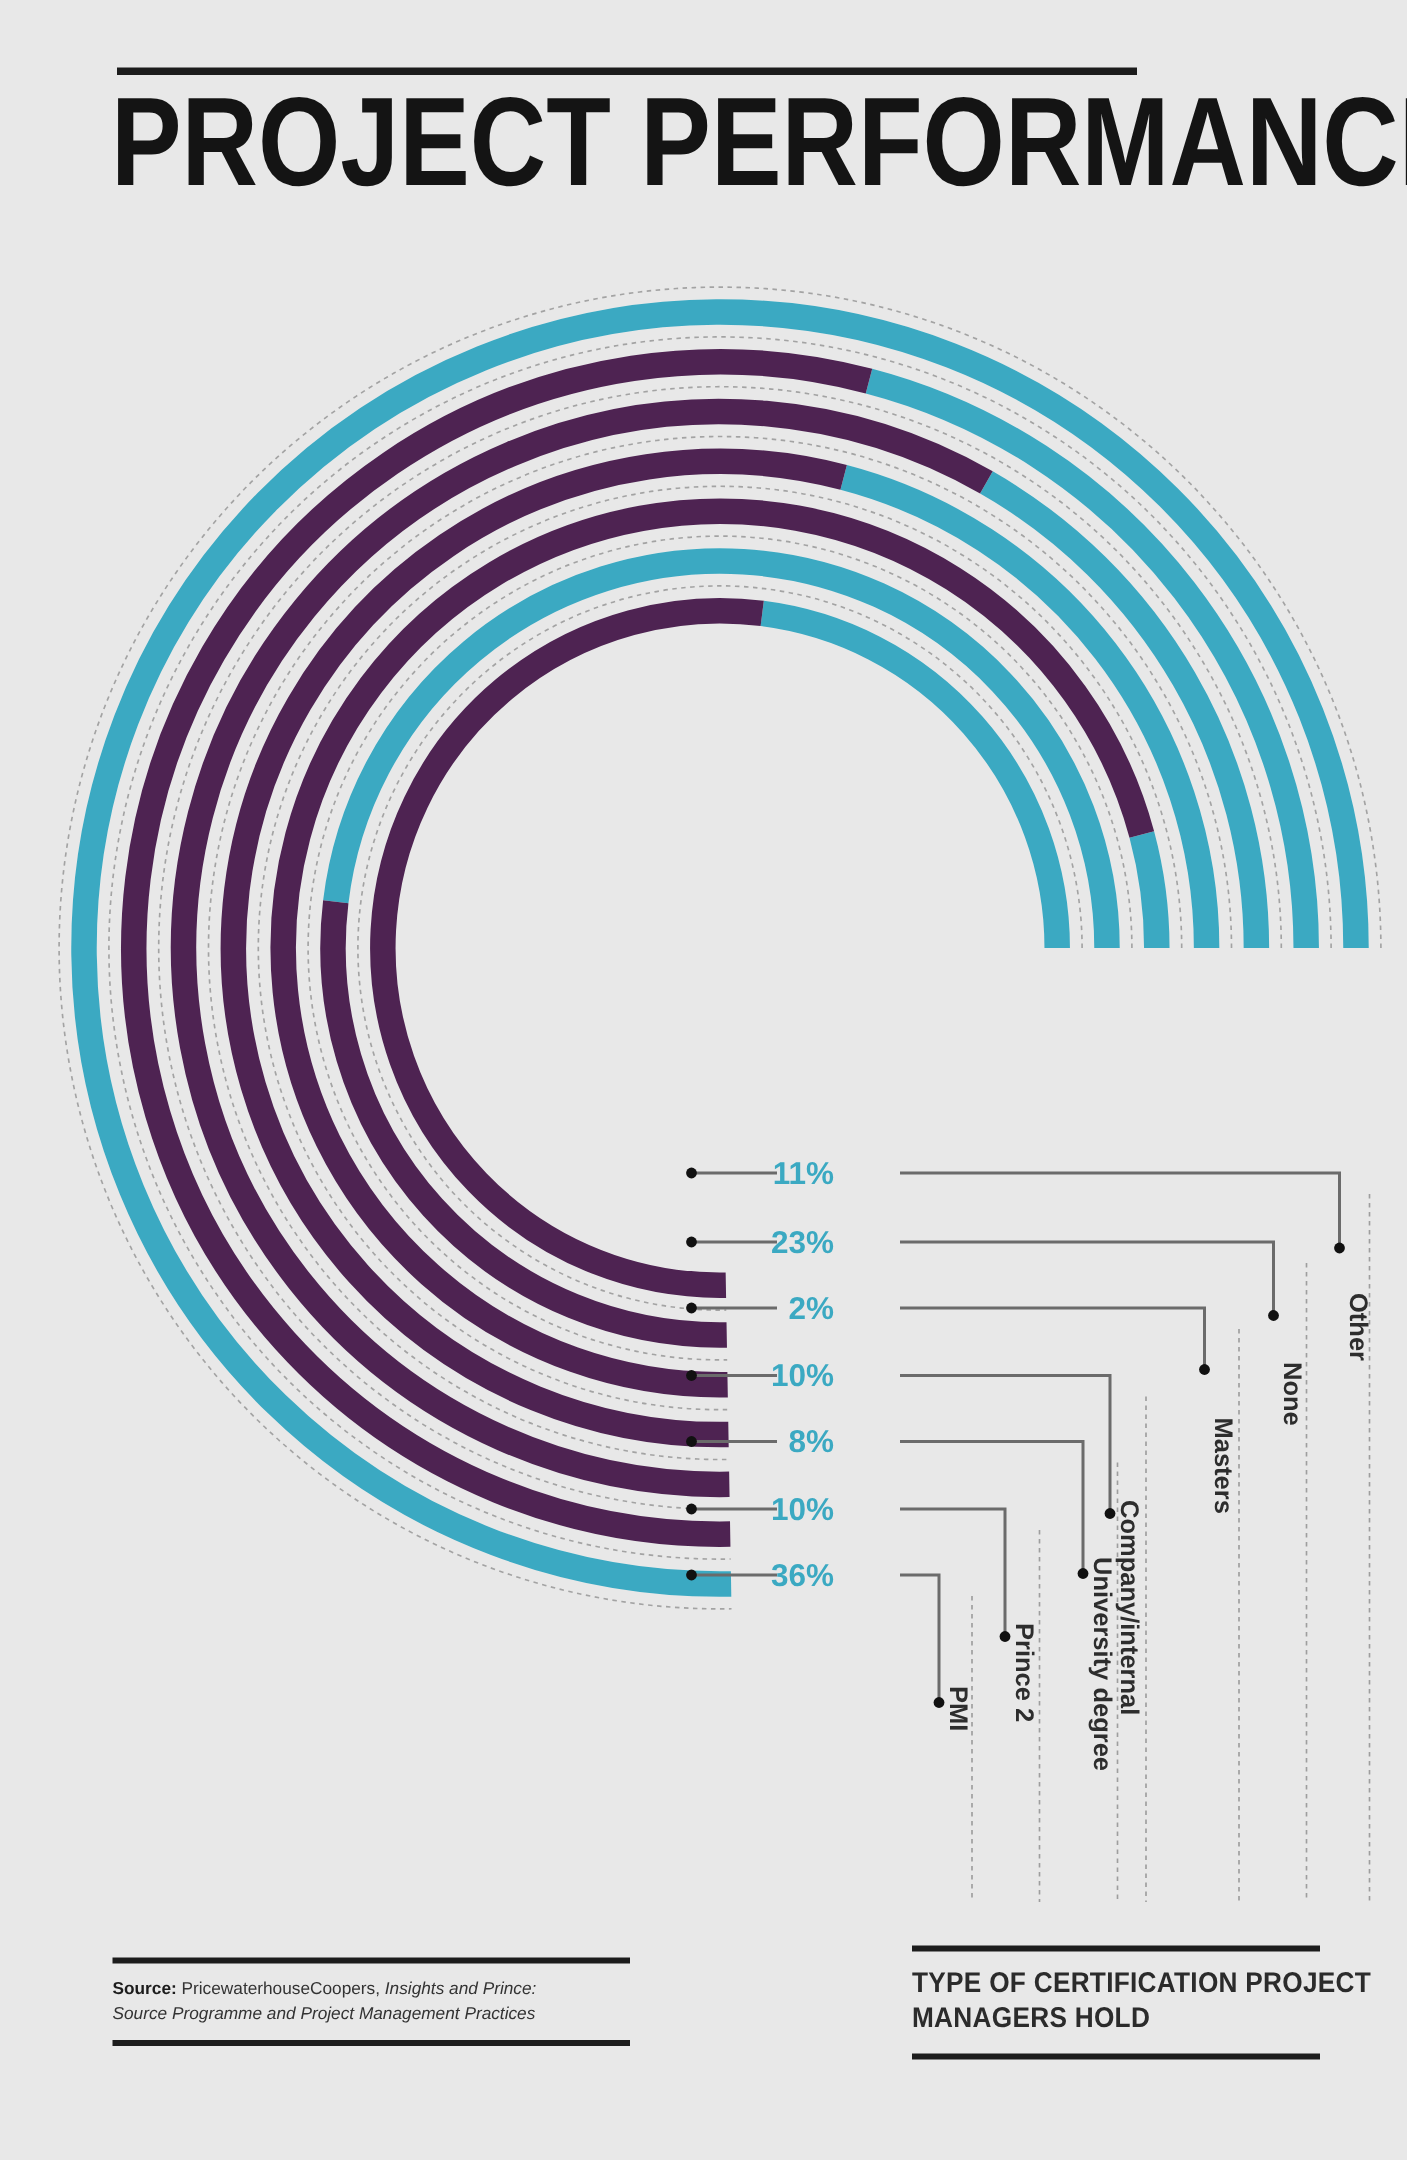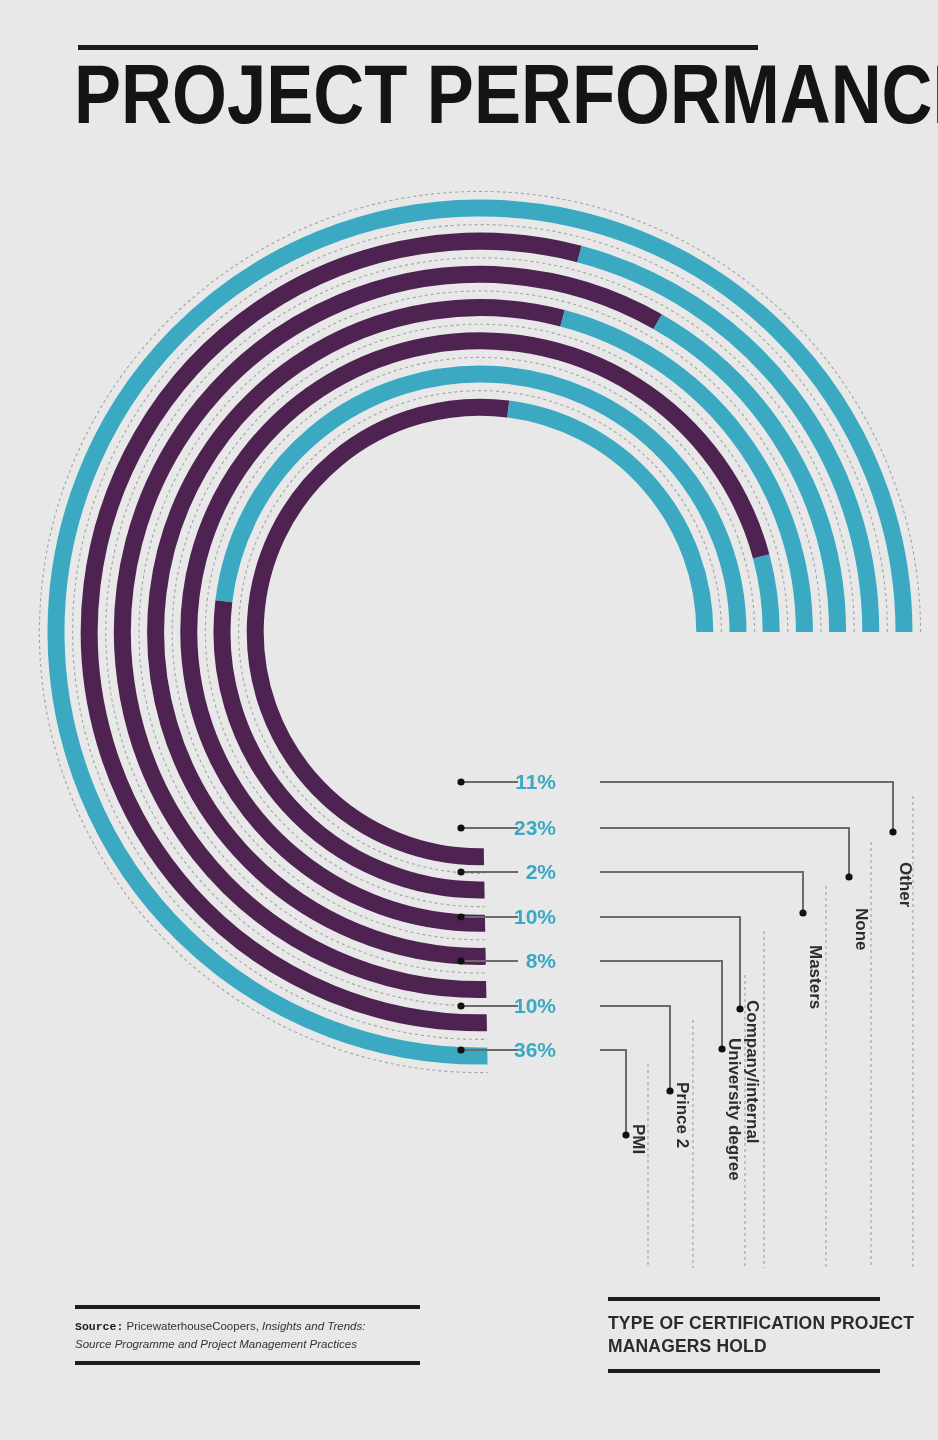--- a/index.html
+++ b/index.html
@@ -71,21 +71,20 @@
     font-size: 11.5px;
     line-height: 1.45;
     color: #333;
     font-style: italic;
     padding: 9px 0 9px 0;
   }
   .source-text b {
     font-style: normal;
     font-weight: bold;
     color: #1c1c1c;
-    font-family: Liberation Mono, monospace;
   }
   .source-text .plain {
     font-style: normal;
   }
 
   .caption-box {
     left: 592px;
     top: 1297px;
     width: 272px;
     margin-left: 16px;
@@ -224,21 +223,21 @@
         <text x="0" y="0" fill="#2d2d2d" font-size="17" font-family="&quot;Liberation Sans Narrow&quot;,&quot;Liberation Sans&quot;,sans-serif" font-weight="700" transform="translate(747 1000) rotate(90)">Company/internal</text>
         <text x="0" y="0" fill="#2d2d2d" font-size="17" font-family="&quot;Liberation Sans Narrow&quot;,&quot;Liberation Sans&quot;,sans-serif" font-weight="700" transform="translate(729 1038) rotate(90)">University degree</text>
         <text x="0" y="0" fill="#2d2d2d" font-size="17" font-family="&quot;Liberation Sans Narrow&quot;,&quot;Liberation Sans&quot;,sans-serif" font-weight="700" transform="translate(677 1082) rotate(90)">Prince 2</text>
         <text x="0" y="0" fill="#2d2d2d" font-size="17" font-family="&quot;Liberation Sans Narrow&quot;,&quot;Liberation Sans&quot;,sans-serif" font-weight="700" transform="translate(633 1124) rotate(90)">PMI</text>
       </g>
   </svg>
 
   <div class="footer-box source-box">
     <div class="rule-thick"></div>
     <div class="source-text">
-      <b>Source:</b><span class="plain"> PricewaterhouseCoopers, </span><span>Insights and Trends:</span><br><span>Source Programme and Project Management Practices</span>
+      <b>Source:</b><span class="plain"> PricewaterhouseCoopers, </span><span>Insights and Prince:</span><br><span>Source Programme and Project Management Practices</span>
     </div>
     <div class="rule-thick"></div>
   </div>
 
   <div class="footer-box caption-box">
     <div class="rule-thick"></div>
     <div class="caption-text">
       <span>TYPE OF CERTIFICATION PROJECT</span><br>
       <span>MANAGERS HOLD</span>
     </div>

